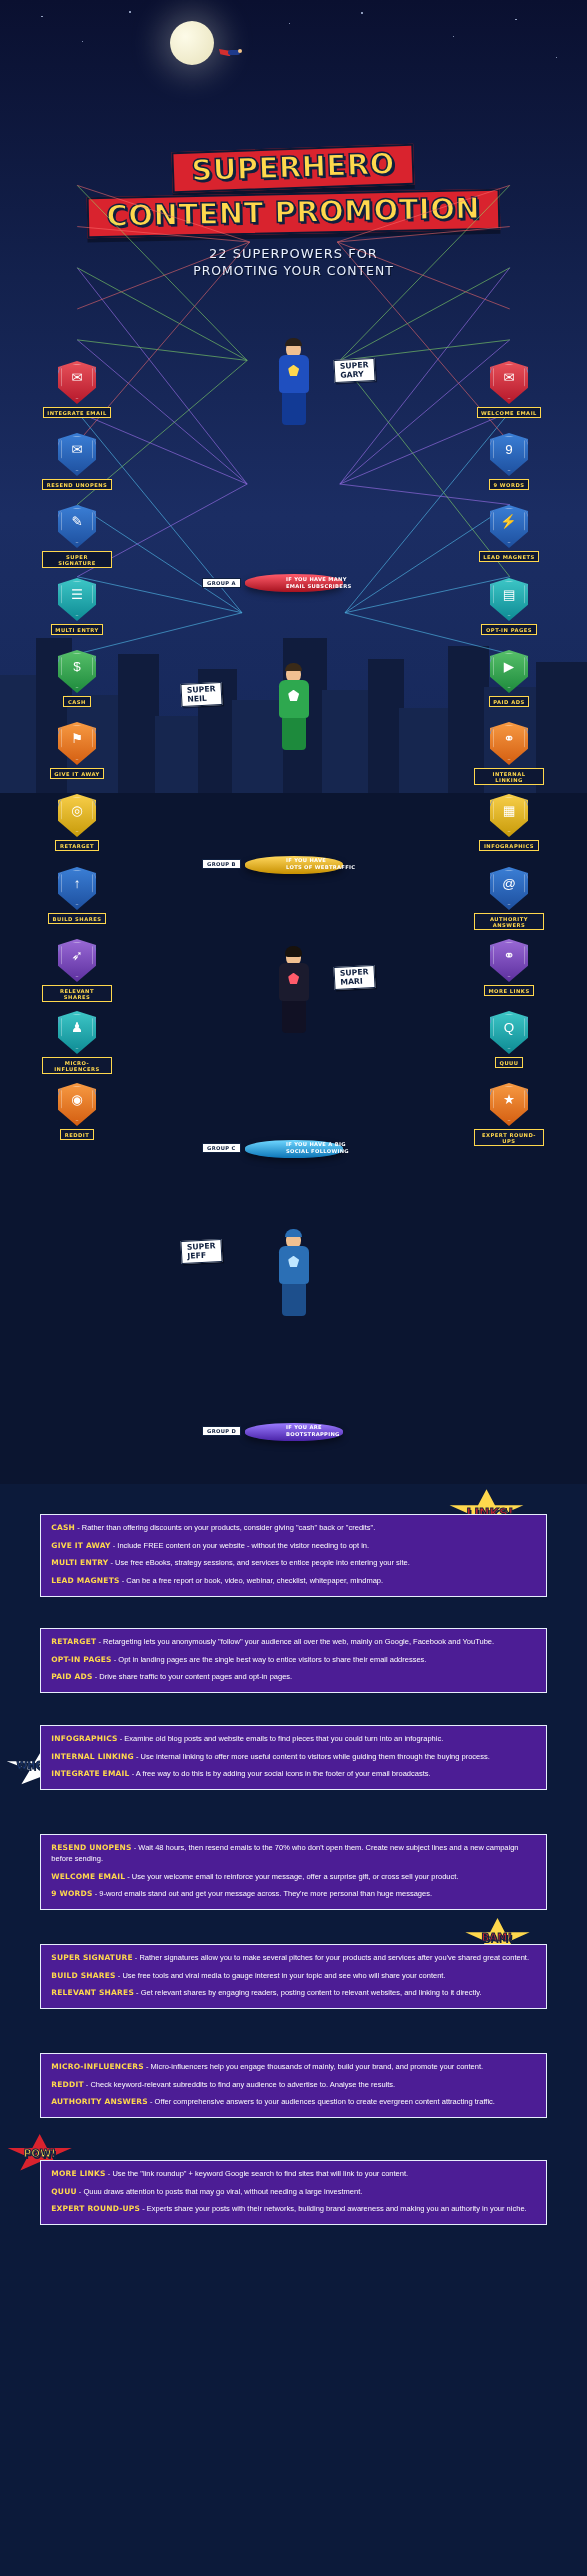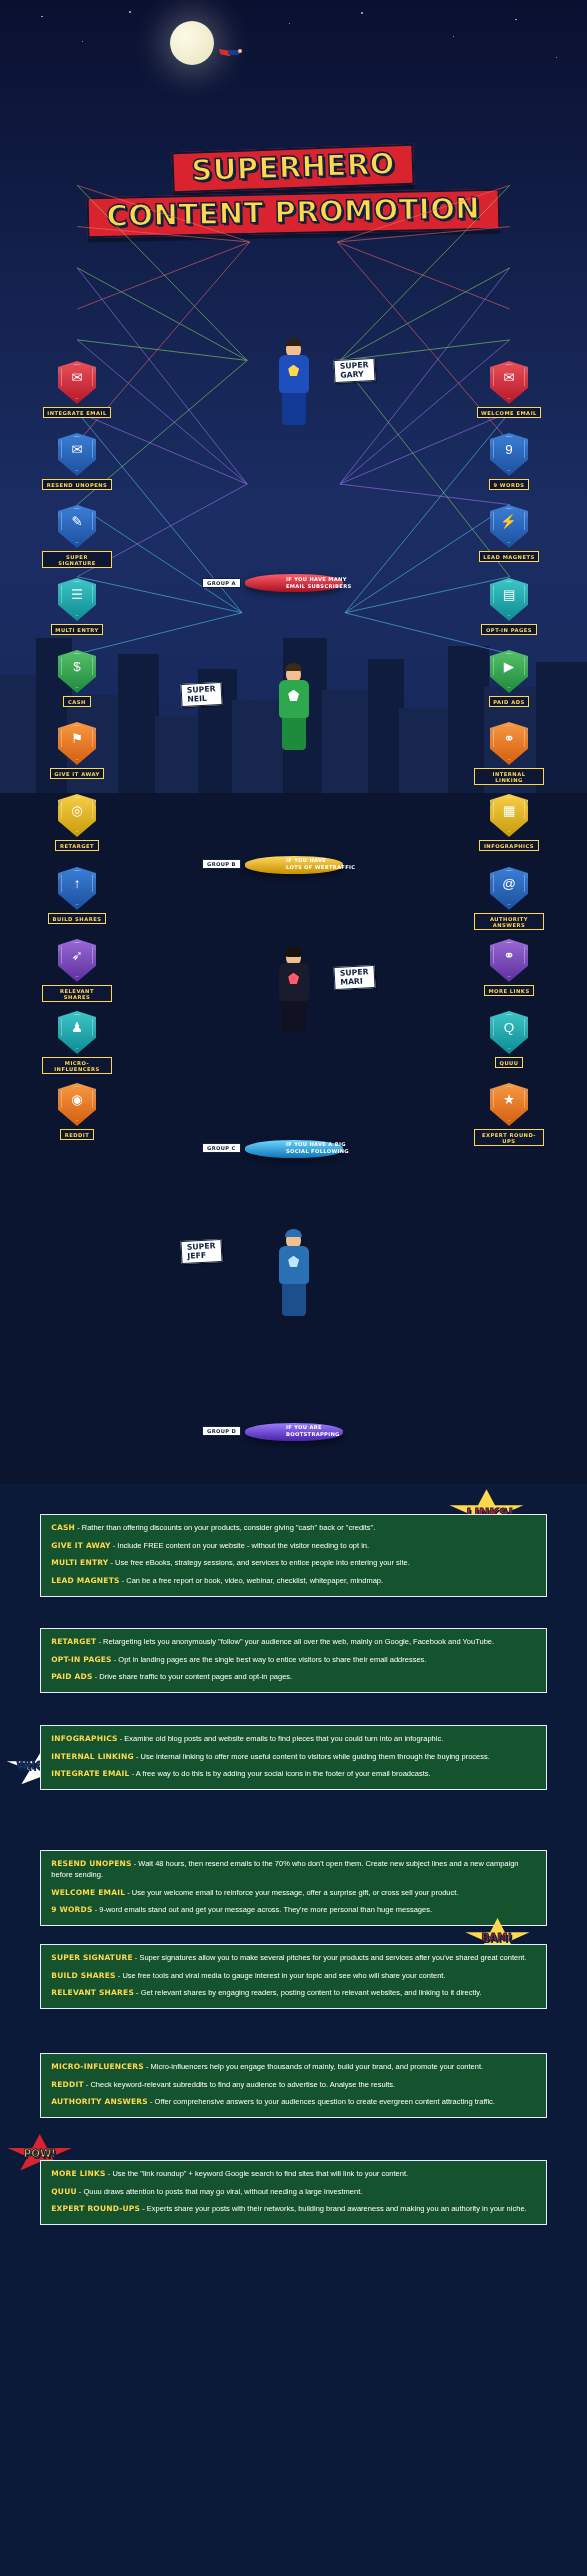--- a/index.html
+++ b/index.html
@@ -80,21 +80,21 @@
   .group-tag{position:absolute;background:#fff;border:1px solid #10203f;color:#10203f;font-size:5.2px;
       font-weight:bold;padding:1px 4.1px;font-family:"DejaVu Sans", sans-serif;letter-spacing:0.3px;}
   .group-note{position:absolute;color:#fff;font-size:5.2px;line-height:1.25;font-weight:bold;
       font-family:"DejaVu Sans", sans-serif;letter-spacing:0.3px;text-align:left;}
 
   
   .lines{position:absolute;left:0;top:0;width:587px;height:793px;pointer-events:none;}
 
   
   .panels{position:absolute;left:0;top:793px;width:587px;height:1814px;background:#0c1a3a;}
-  .panel{position:absolute;left:40px;width:507px;background:#14532d;border:1.5px solid #e8eefc;
+  .panel{position:absolute;left:40px;width:507px;background:#4c1d95;border:1.5px solid #e8eefc;
       padding:8.2px 10.3px 9.3px;box-sizing:border-box;}
   .entry{margin:0 0 6.7px 0;color:#ffffff;font-size:7.5px;line-height:1.45;
       font-family:"Liberation Sans", sans-serif;}
   .entry:last-child{margin-bottom:0;}
   .entry .term{color:#ffd84d;font-weight:bold;font-family:"DejaVu Sans", sans-serif;letter-spacing:0.2px;}
 
   
   .burst{position:absolute;font-family:"DejaVu Sans", sans-serif;font-weight:bold;
       color:#fff;-webkit-text-stroke:1px #10203f;text-shadow:1.5px 1.5px 0 #10203f;}
   .burst-shape{position:absolute;display:flex;align-items:center;justify-content:center;}
@@ -141,20 +141,22 @@
     </div>
 
     <div class="title-wrap">
       <div class="title-band">
         <div class="title-text">SUPERHERO</div>
       </div><br>
       <div class="title-band title-band2">
         <div class="title-text">CONTENT PROMOTION</div>
       </div>
       <div class="subtitle">
+        <div>22 SUPERPOWERS FOR</div>
+        <div class="sub2">PROMOTING YOUR CONTENT</div>
       </div>
     </div>
   </div>
 
   <svg class="lines" viewBox="0 0 1140 1540">
     <g stroke-width="1.4" fill="none" opacity=".75">
       <path d="M470 1190 L150 800" stroke="#5ad1ff"></path>
       <path d="M470 1190 L150 980" stroke="#5ad1ff"></path>
       <path d="M470 1190 L150 1120" stroke="#5ad1ff"></path>
       <path d="M470 1190 L150 1270" stroke="#5ad1ff"></path>
@@ -536,21 +538,21 @@
       <p class="entry">
         <span class="term">INTERNAL LINKING</span>
         <span>- Use internal linking to offer more useful content to visitors while guiding them through the buying process.</span>
       </p>
       <p class="entry">
         <span class="term">INTEGRATE EMAIL</span>
         <span>- A free way to do this is by adding your social icons in the footer of your email broadcasts.</span>
       </p>
     </div>
 
-    <div class="panel" style="top:366px;">
+    <div class="panel" style="top:350px;">
       <p class="entry">
         <span class="term">RESEND UNOPENS</span>
         <span>- Wait 48 hours, then resend emails to the 70% who don't open them. Create new subject lines and a new campaign before sending.</span>
       </p>
       <p class="entry">
         <span class="term">WELCOME EMAIL</span>
         <span>- Use your welcome email to reinforce your message, offer a surprise gift, or cross sell your product.</span>
       </p>
       <p class="entry">
         <span class="term">9 WORDS</span>
@@ -559,21 +561,21 @@
     </div>
 
     <div style="position:absolute;left:464px;top:434px;width:67px;height:41px;">
       <div class="burst-shape star-burst" style="left:0;top:0;width:67px;height:41px;background:#ffd84d;"></div>
       <div class="burst" style="left:17.5px;top:13.4px;font-size:10.3px;color:#d9232e;">BAM!</div>
     </div>
 
     <div class="panel" style="top:460px;">
       <p class="entry">
         <span class="term">SUPER SIGNATURE</span>
-        <span>- Super signatures allow you to make several pitches for your products and services after you've shared great content.</span>
+        <span>- Rather signatures allow you to make several pitches for your products and services after you've shared great content.</span>
       </p>
       <p class="entry">
         <span class="term">BUILD SHARES</span>
         <span>- Use free tools and viral media to gauge interest in your topic and see who will share your content.</span>
       </p>
       <p class="entry">
         <span class="term">RELEVANT SHARES</span>
         <span>- Get relevant shares by engaging readers, posting content to relevant websites, and linking to it directly.</span>
       </p>
     </div>

